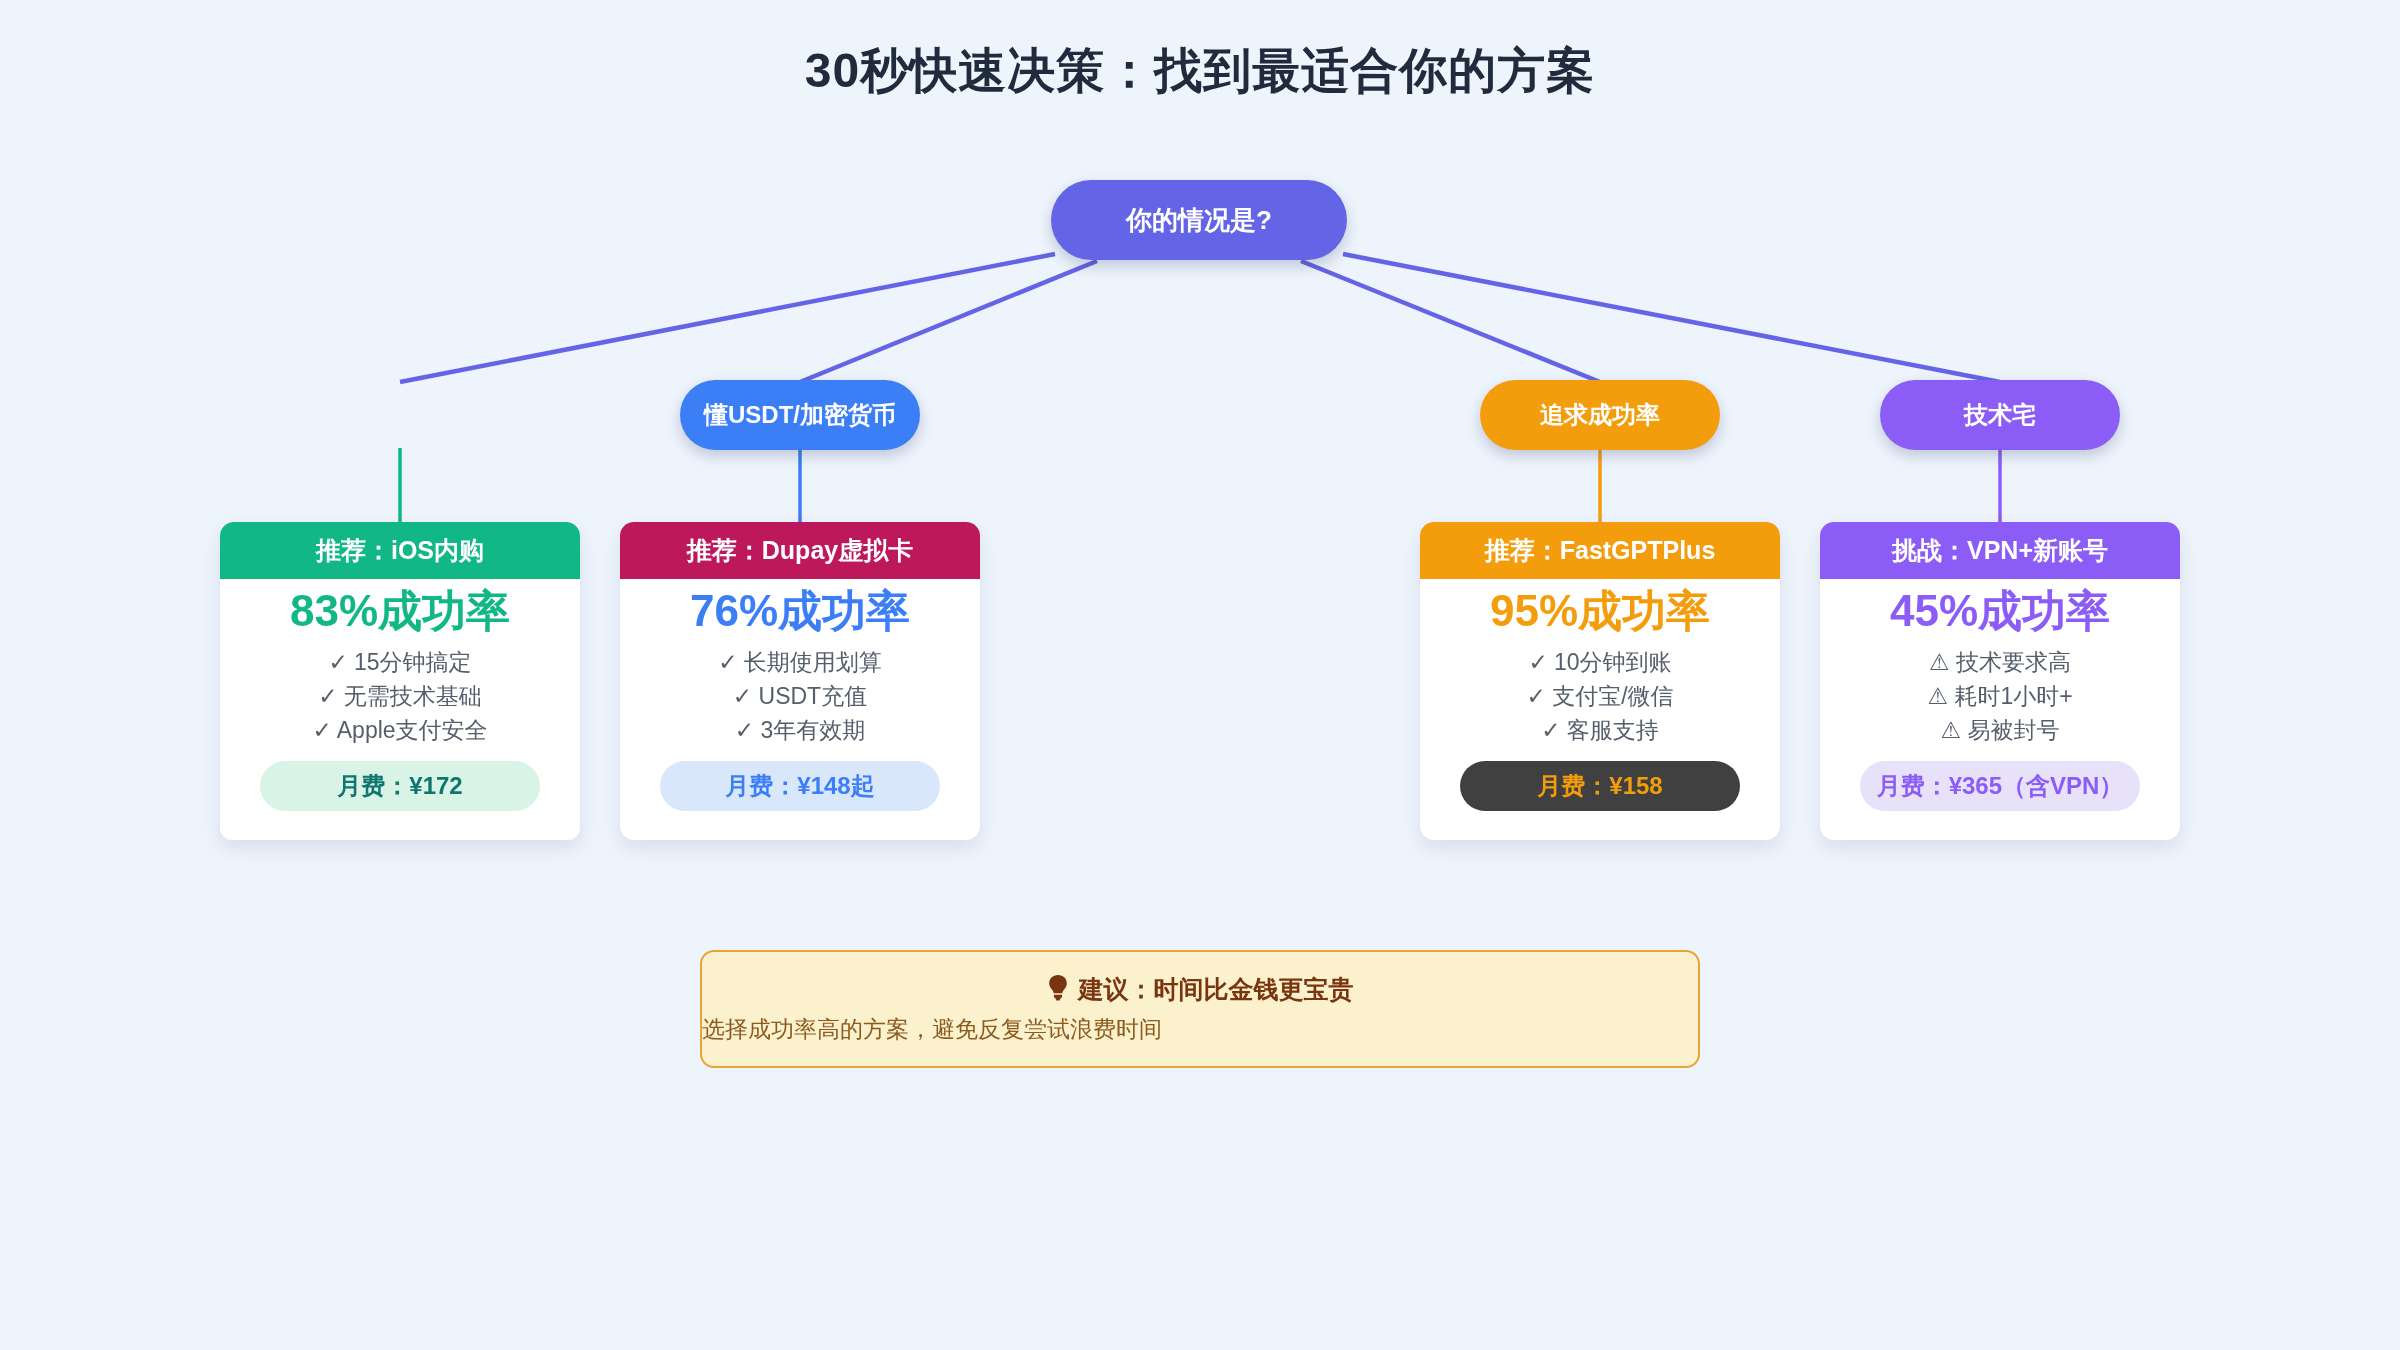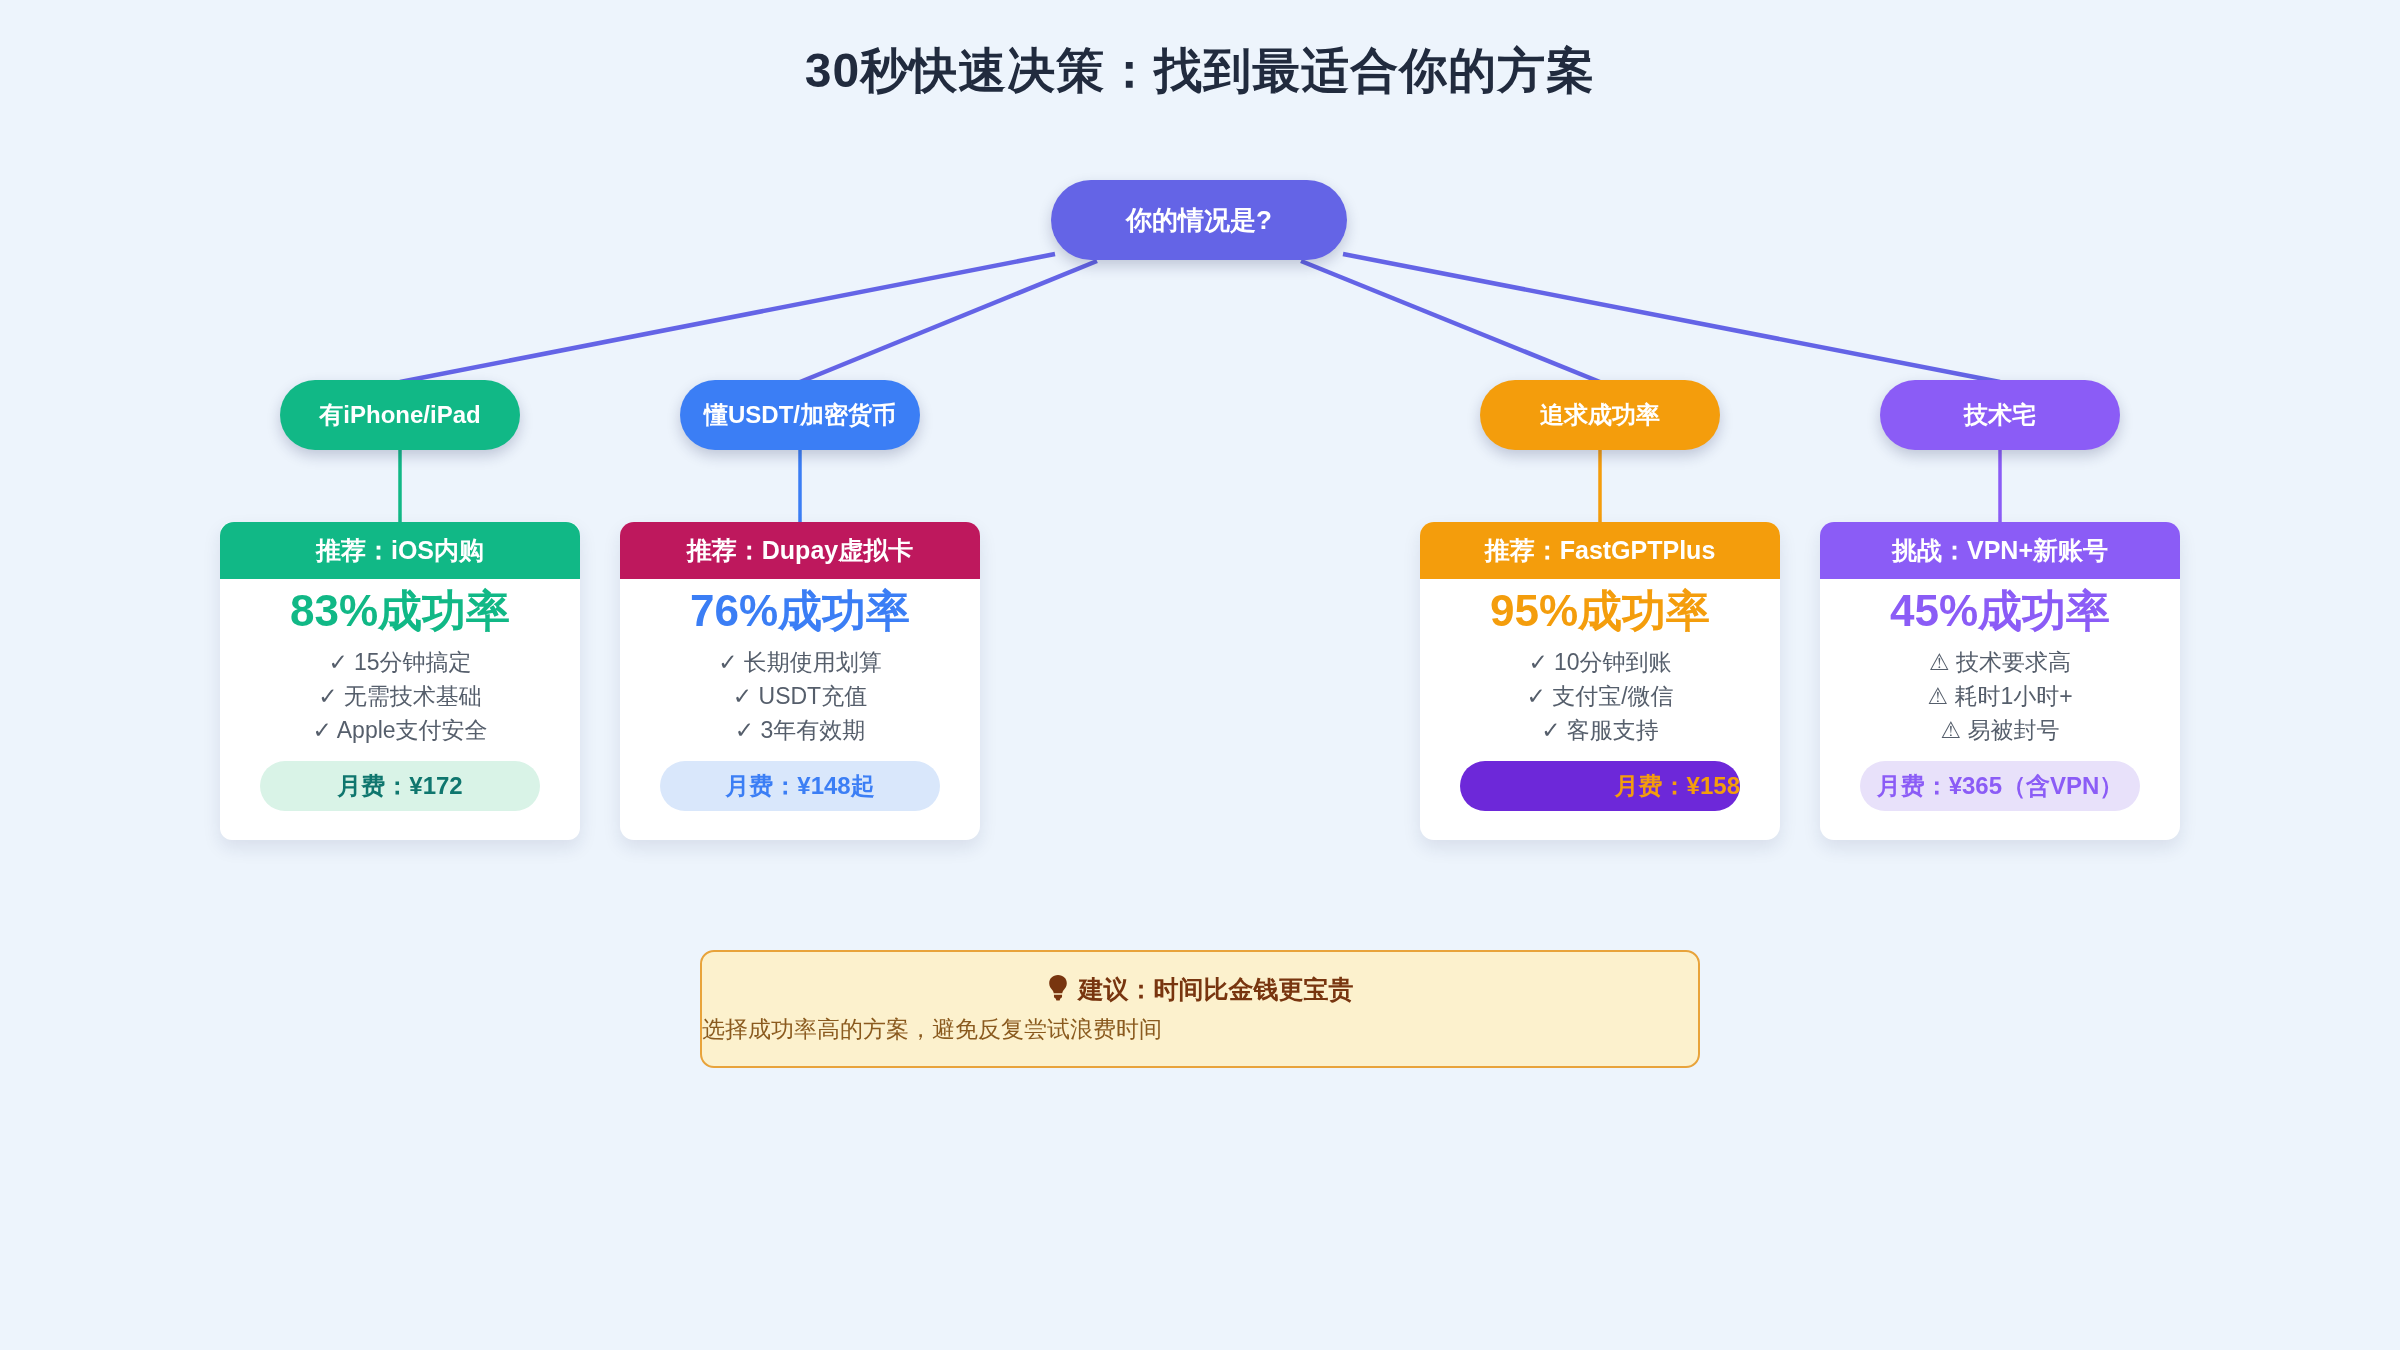--- a/index.html
+++ b/index.html
@@ -58,21 +58,21 @@
   .features{margin-top:10px;}
   .feature{
     text-align:center;font-size:23px;color:#555e6b;line-height:30px;margin:4px 0;
   }
   .price-pill{
     position:absolute;bottom:29px;left:40px;width:280px;height:50px;line-height:50px;
     border-radius:25px;text-align:center;font-weight:bold;font-size:24px;
   }
   .c-green .price-pill{background:#d9f3e7;color:#0f766e;}
   .c-blue  .price-pill{background:#d9e7fb;color:#3b7ef5;}
-  .c-orange .price-pill{background:#6d28d9;color:#f49d0c;text-align:right;}
+  .c-orange .price-pill{background:#404040;color:#f49d0c;}
   .c-purple .price-pill{background:#e8e1fa;color:#8b5cf6;}
   .advice{
     position:absolute;left:700px;top:950px;width:1000px;height:118px;
     box-sizing:border-box;background:#fcf1cd;border:2px solid #e8a33b;border-radius:14px;
   }
   .advice-title-row{
     display:flex;align-items:center;justify-content:center;gap:10px;
     margin-top:21px;height:32px;
   }
   .advice-title{font-size:25px;font-weight:bold;color:#78350f;}
@@ -96,23 +96,20 @@
     <line x1="400" y1="448" x2="400" y2="525" stroke="#11b886" stroke-width="3.5"></line>
     <line x1="800" y1="448" x2="800" y2="525" stroke="#3b7ef5" stroke-width="3.5"></line>
     <line x1="1600" y1="448" x2="1600" y2="525" stroke="#f49d0c" stroke-width="3.5"></line>
     <line x1="2000" y1="448" x2="2000" y2="525" stroke="#8b5cf6" stroke-width="3.5"></line>
   </svg>
 
   <div class="node root-node">
     <span>你的情况是?</span>
   </div>
 
-  <div class="node branch branch-1">
-    <span>有iPhone/iPad</span>
-  </div>
   <div class="node branch branch-2">
     <span>懂USDT/加密货币</span>
   </div>
   <div class="node branch branch-3">
     <span>追求成功率</span>
   </div>
   <div class="node branch branch-4">
     <span>技术宅</span>
   </div>
 

